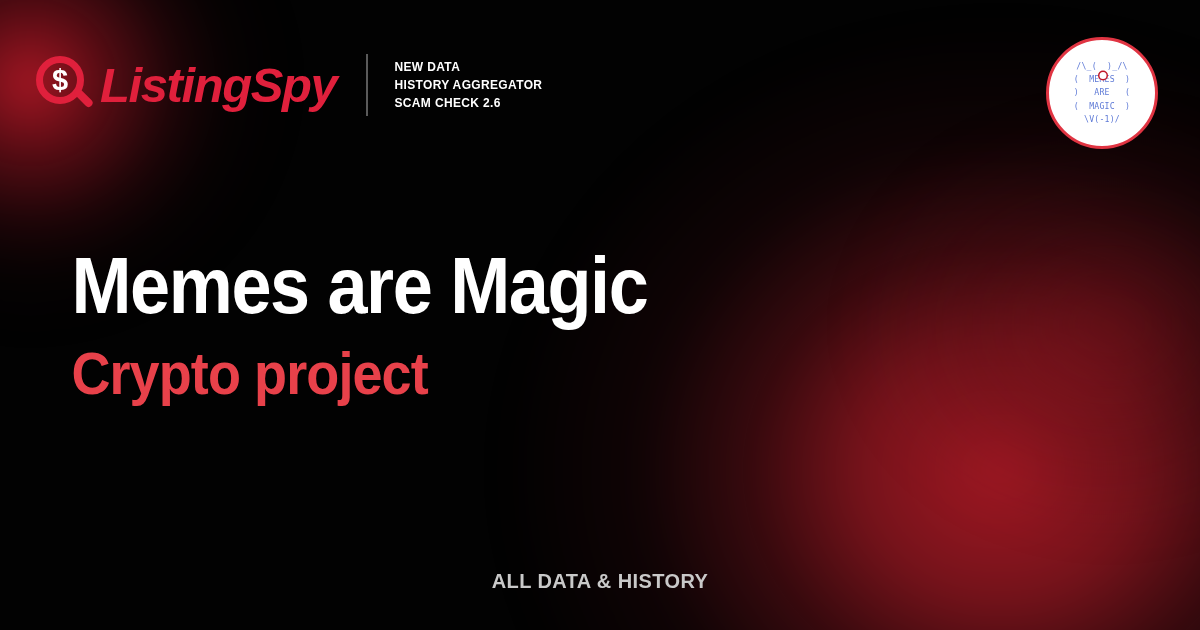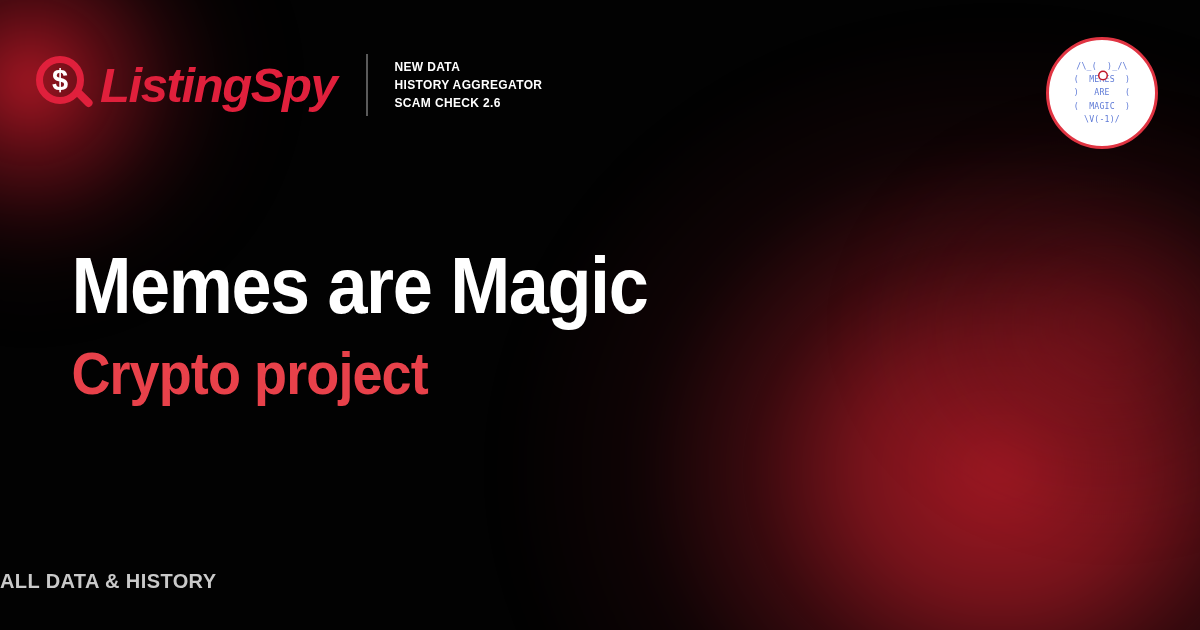--- a/index.html
+++ b/index.html
@@ -178,21 +178,21 @@
     line-height:1.0;
     letter-spacing:-1px;
     margin-top:18px;
     transform:scaleX(0.90);
   }
 
   
   .footer{
     position:absolute;
     left:0; right:0; top:570px;
-    text-align:left;
+    text-align:center;
     color:#c9c9c9;
     font-size:20px;
     font-weight:bold;
     letter-spacing:0.4px;
     z-index:5;
   }
 </style>
 </head>
 <body>
 

